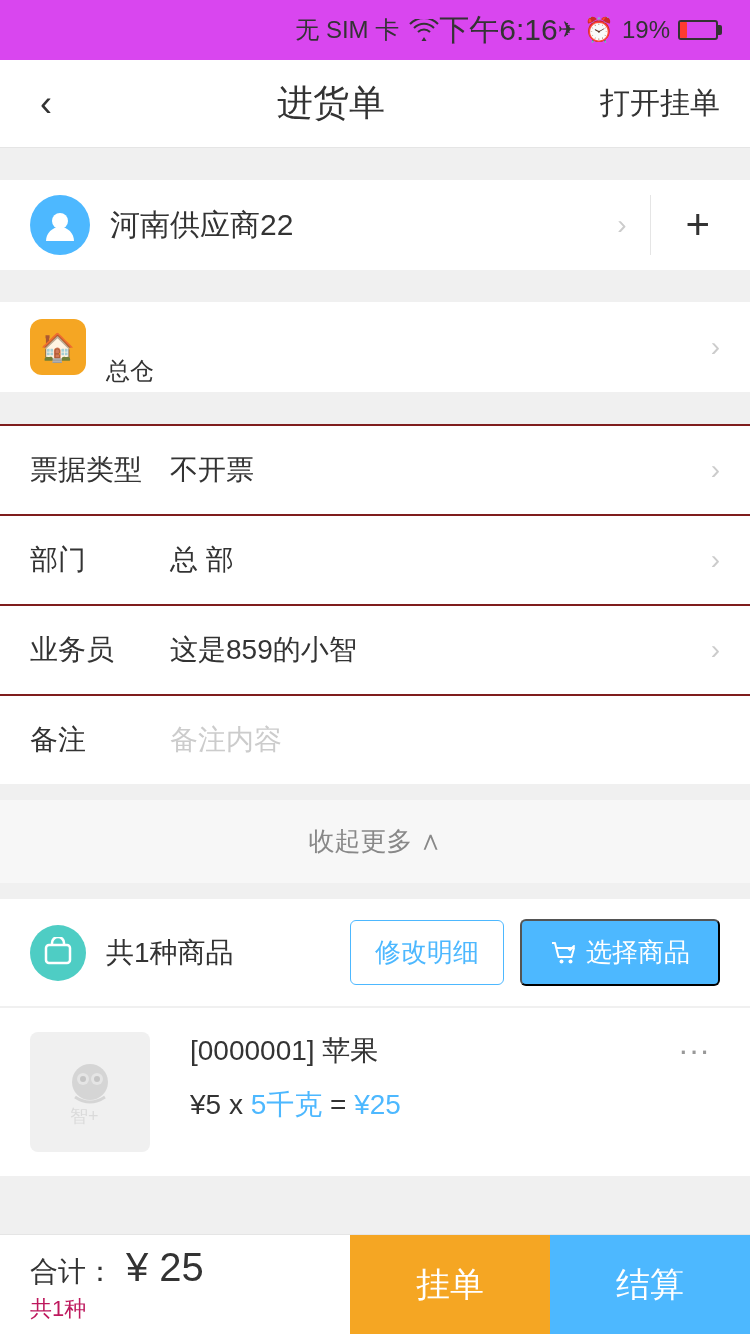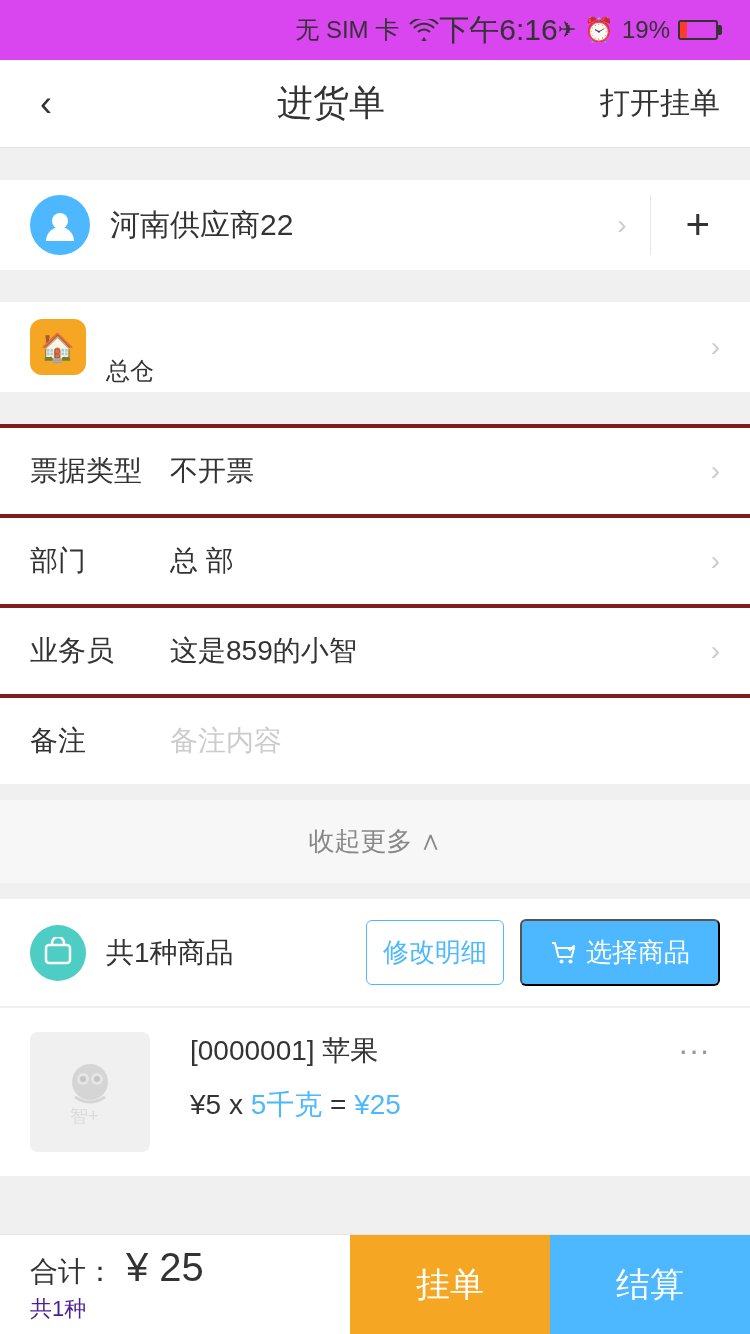--- a/index.html
+++ b/index.html
@@ -119,21 +119,21 @@
       flex: 1; margin-left: 20px; font-size: 24px; color: #333; margin-top: 47px;
     }
 
     
     .form-row {
       display: flex;
       align-items: center;
       padding: 0 30px;
       height: 90px;
       background: #fff;
-      border-top: 4px solid #7f1d1d;
+      border-top: 2px solid #7f1d1d;
     }
     .form-label {
       width: 140px; font-size: 28px; color: #333; flex-shrink: 0;
     }
     .form-value {
       flex: 1; font-size: 28px; color: #333;
     }
     .form-value.placeholder { color: #ccc; }
 
     
@@ -161,21 +161,21 @@
       display: flex; align-items: center; justify-content: center;
       font-size: 26px; color: white; flex-shrink: 0;
     }
     .product-count {
       flex: 1; margin-left: 20px; font-size: 28px; color: #333;
     }
     .btn-outline {
       border: 1px solid #4db8ff;
       color: #4db8ff;
       background: #fff;
-      padding: 14px 16px;
+      padding: 14px 24px;
       font-size: 26px;
       border-radius: 6px;
       cursor: pointer;
       margin-right: 16px;
     }
     .btn-solid {
       background: #4db8ff;
       color: #fff;
       padding: 14px 28px;
       font-size: 26px;
@@ -230,21 +230,21 @@
       flex: 1;
       display: flex; flex-direction: column;
       justify-content: center;
       padding: 0 30px;
     }
     .footer-total-row {
       display: flex; align-items: baseline; gap: 12px;
     }
     .footer-total-label { font-size: 28px; color: #333; }
     .footer-total-amount { font-size: 40px; color: #333; font-weight: 500; }
-    .footer-total-sub { font-size: 22px; color: #4c1d95; }
+    .footer-total-sub { font-size: 22px; color: #be185d; }
     .btn-hang {
       width: 200px;
       background: #f5a623;
       color: #fff;
       font-size: 34px;
       display: flex; align-items: center; justify-content: center;
       cursor: pointer;
     }
     .btn-checkout {
       width: 200px;

